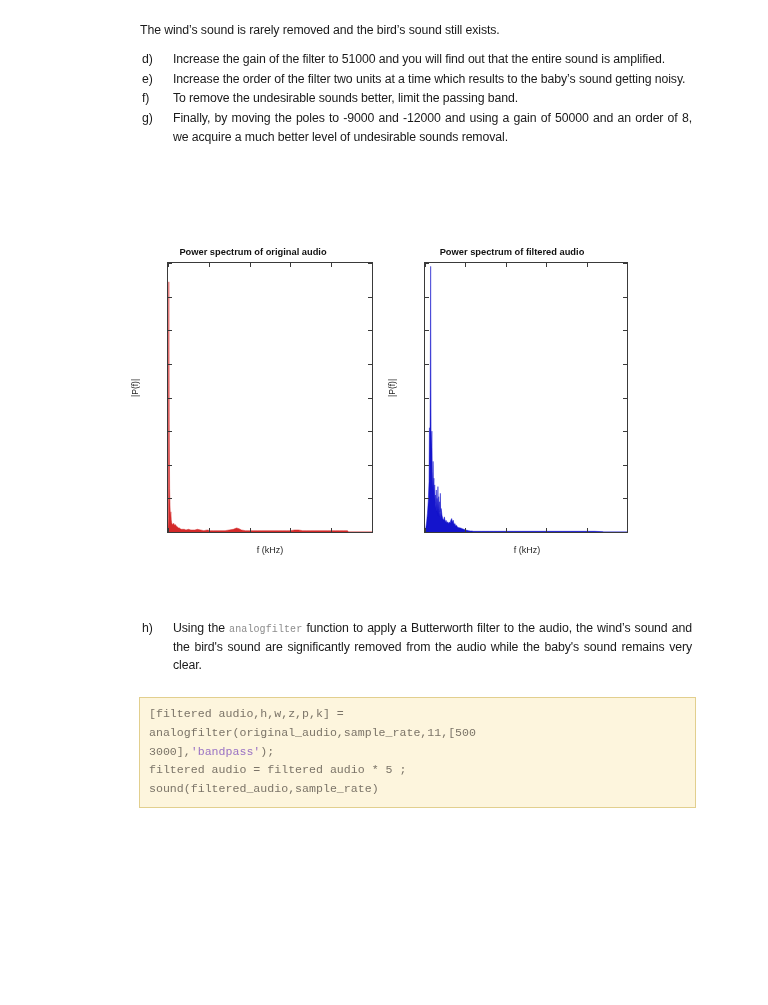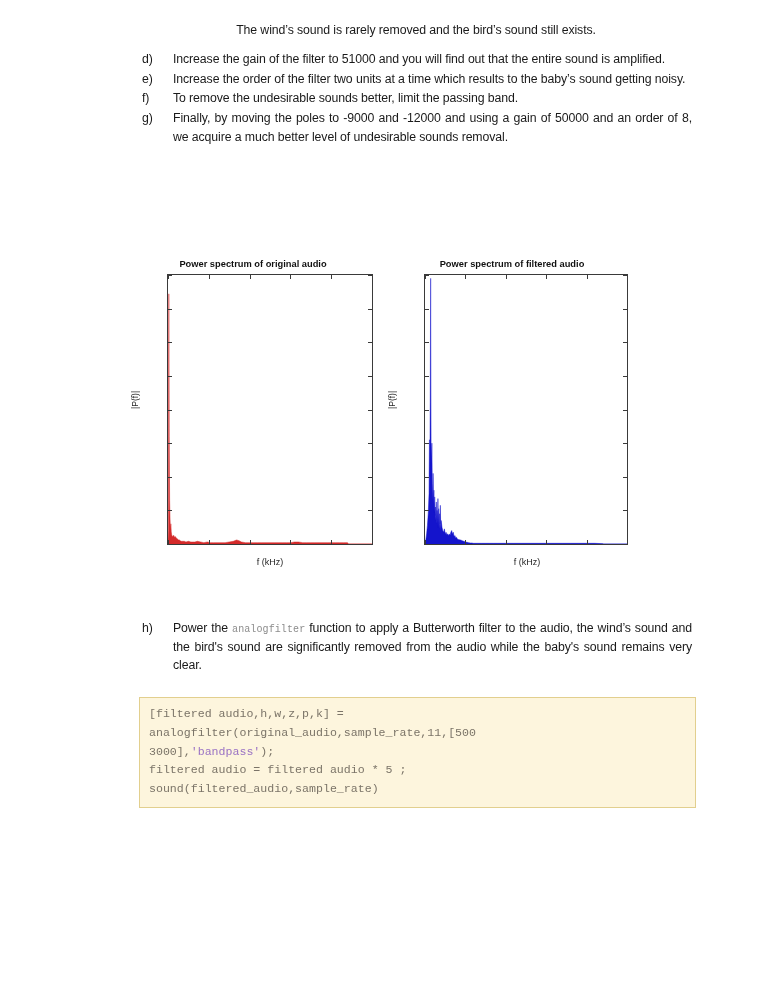--- a/index.html
+++ b/index.html
@@ -30,21 +30,21 @@
     position: absolute;
     left: 140px;
     top: 22px;
     width: 552px;
   }
 
   .intro-line {
     font-size: 12.3px;
     line-height: 1.45;
     margin: 0 0 10px 0;
-    text-align: center;
+    text-align: left;
     letter-spacing: -0.1px;
   }
 
   ol.alpha-list {
     list-style: none;
     margin: 0;
     padding: 0;
   }
   ol.alpha-list li {
     position: relative;
@@ -69,21 +69,21 @@
   .figure-area {
     position: absolute;
     left: 0;
     top: 245px;
     width: 768px;
     height: 350px;
   }
 
   .chart {
     position: absolute;
-    top: 12px;
+    top: 0;
     width: 250px;
     height: 305px;
   }
   .chart.left  { left: 128px; }
   .chart.right { left: 385px; }
 
   .chart-title {
     position: absolute;
     top: 2px;
     left: 0;
@@ -316,20 +316,20 @@
       <div class="axis-label-x">f (kHz)</div>
       <div class="axis-label-y">|P(f)|</div>
     </div>
 
   </div>
 
   <div class="content-lower">
     <ol class="alpha-list" id="list-lower">
         <li>
           <span class="marker">h)</span>
-          <span class="li-text"><span>Power the </span><span class="mono-inline">analogfilter</span><span> function to apply a Butterworth filter to the audio, the wind’s sound and the bird's sound are significantly removed from the audio while the baby's sound remains very clear.</span></span>
+          <span class="li-text"><span>Using the </span><span class="mono-inline">analogfilter</span><span> function to apply a Butterworth filter to the audio, the wind’s sound and the bird's sound are significantly removed from the audio while the baby's sound remains very clear.</span></span>
         </li>
       </ol>
   </div>
 
   <div class="code-block" id="code-block" style="background: rgb(253, 245, 221); border-color: rgb(226, 207, 142); color: rgb(123, 116, 104);"><div><span>[filtered audio,h,w,z,p,k] =</span></div><div><span>analogfilter(original_audio,sample_rate,11,[500</span></div><div><span>3000],</span><span class="str" style="color: rgb(154, 114, 196);">'bandpass'</span><span>);</span></div><div><span>filtered audio = filtered audio * 5 ;</span></div><div><span>sound(filtered_audio,sample_rate)</span></div></div>
 
 </div>
 
 </body></html>

